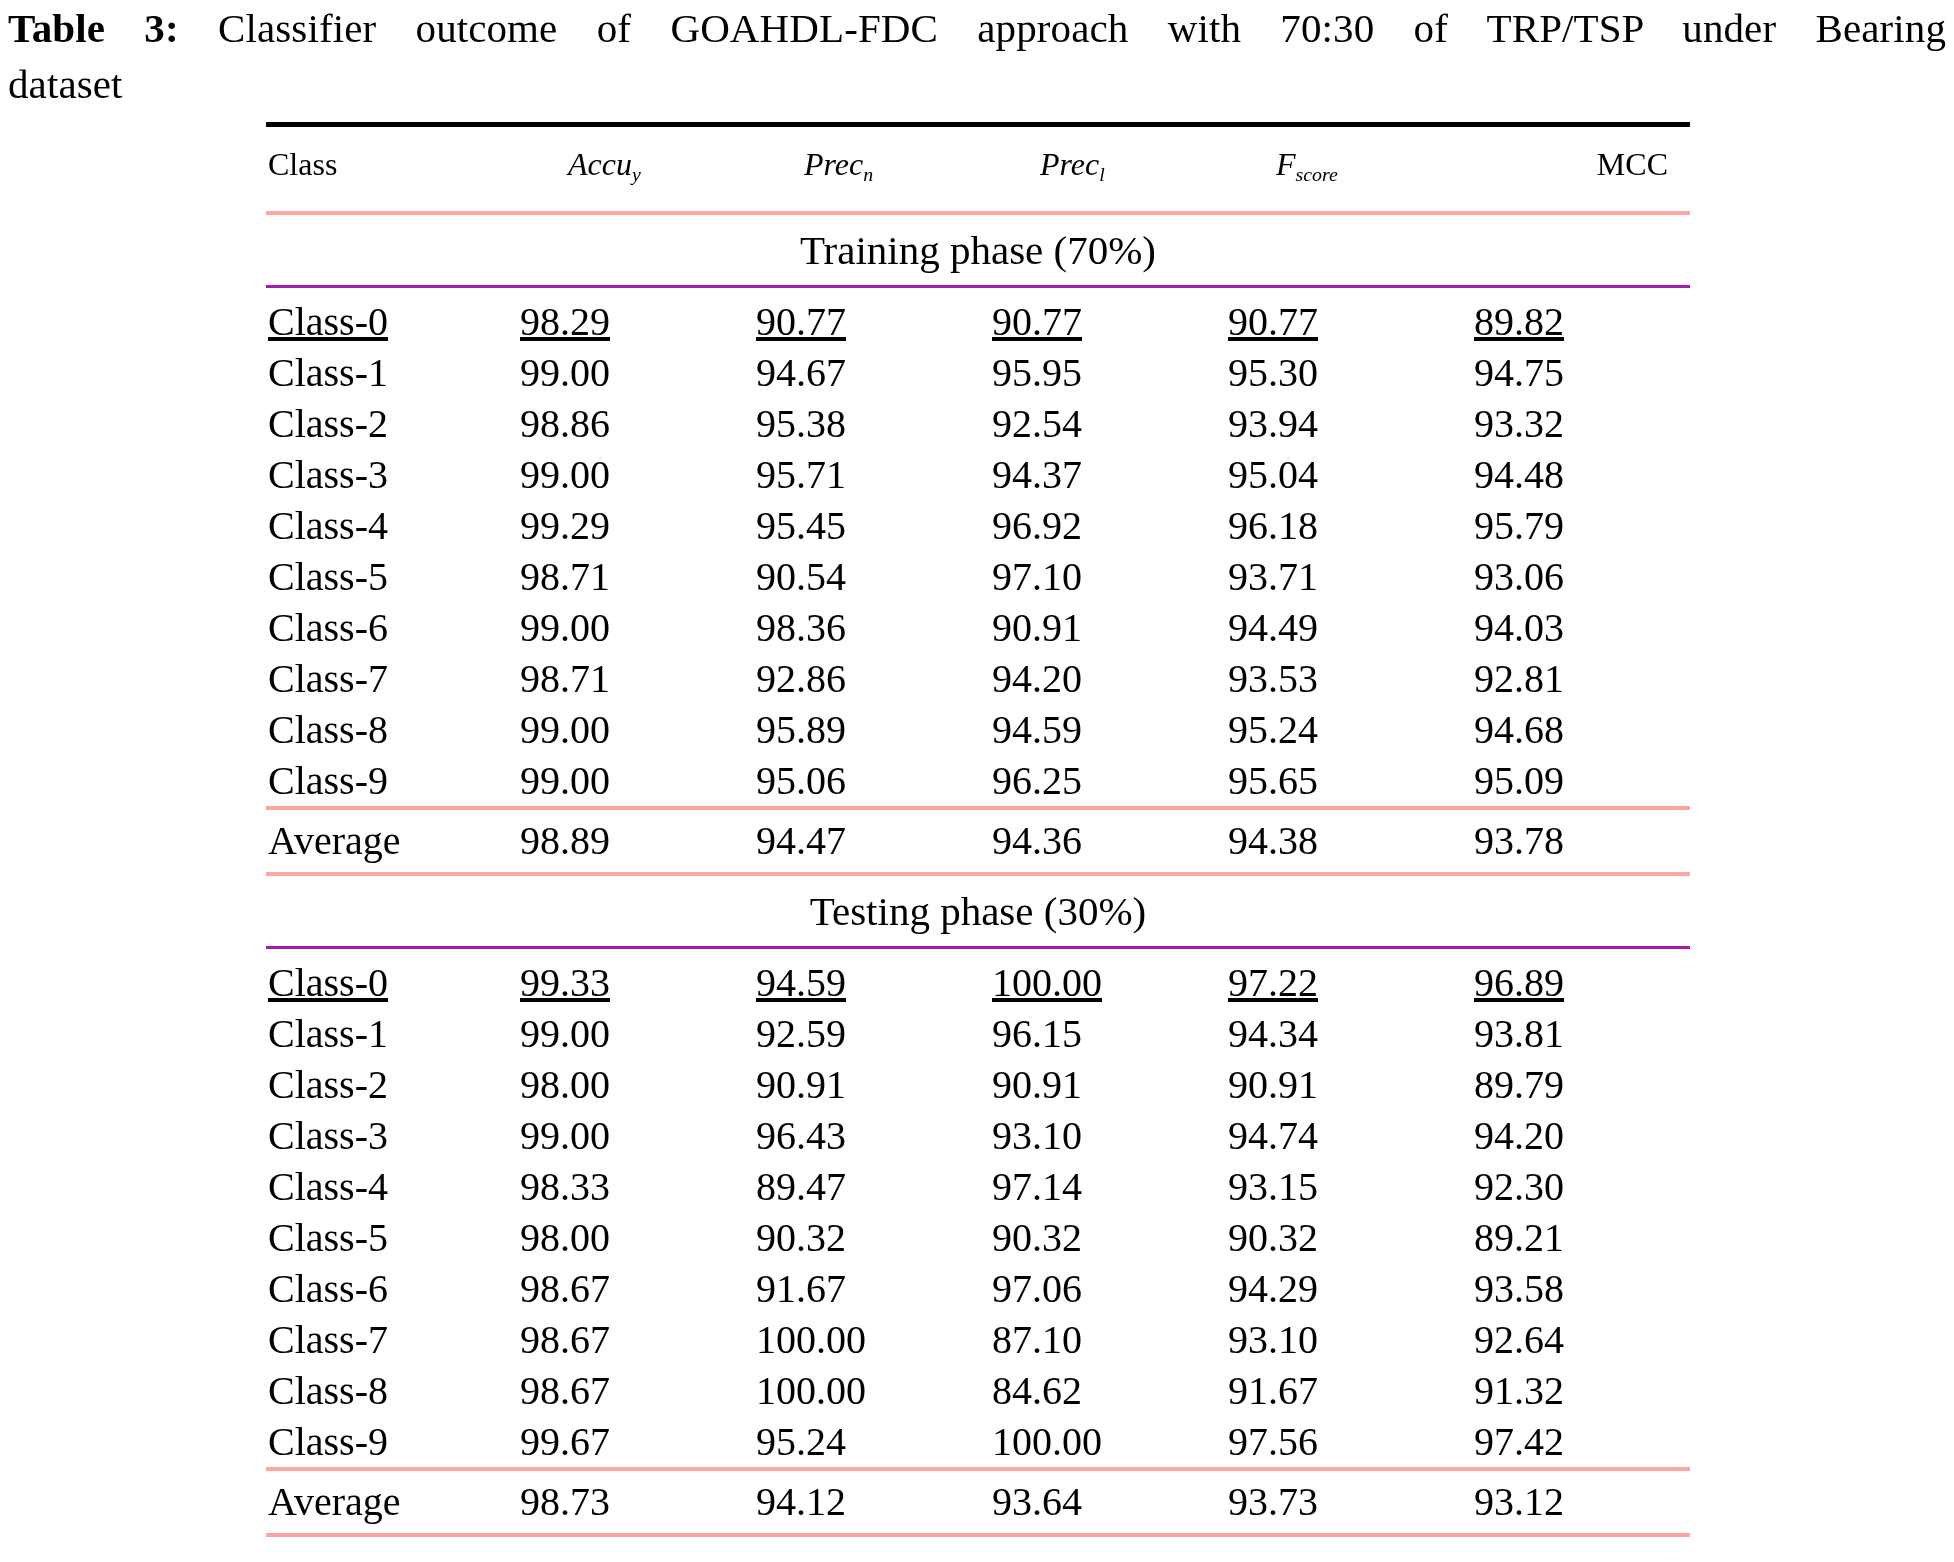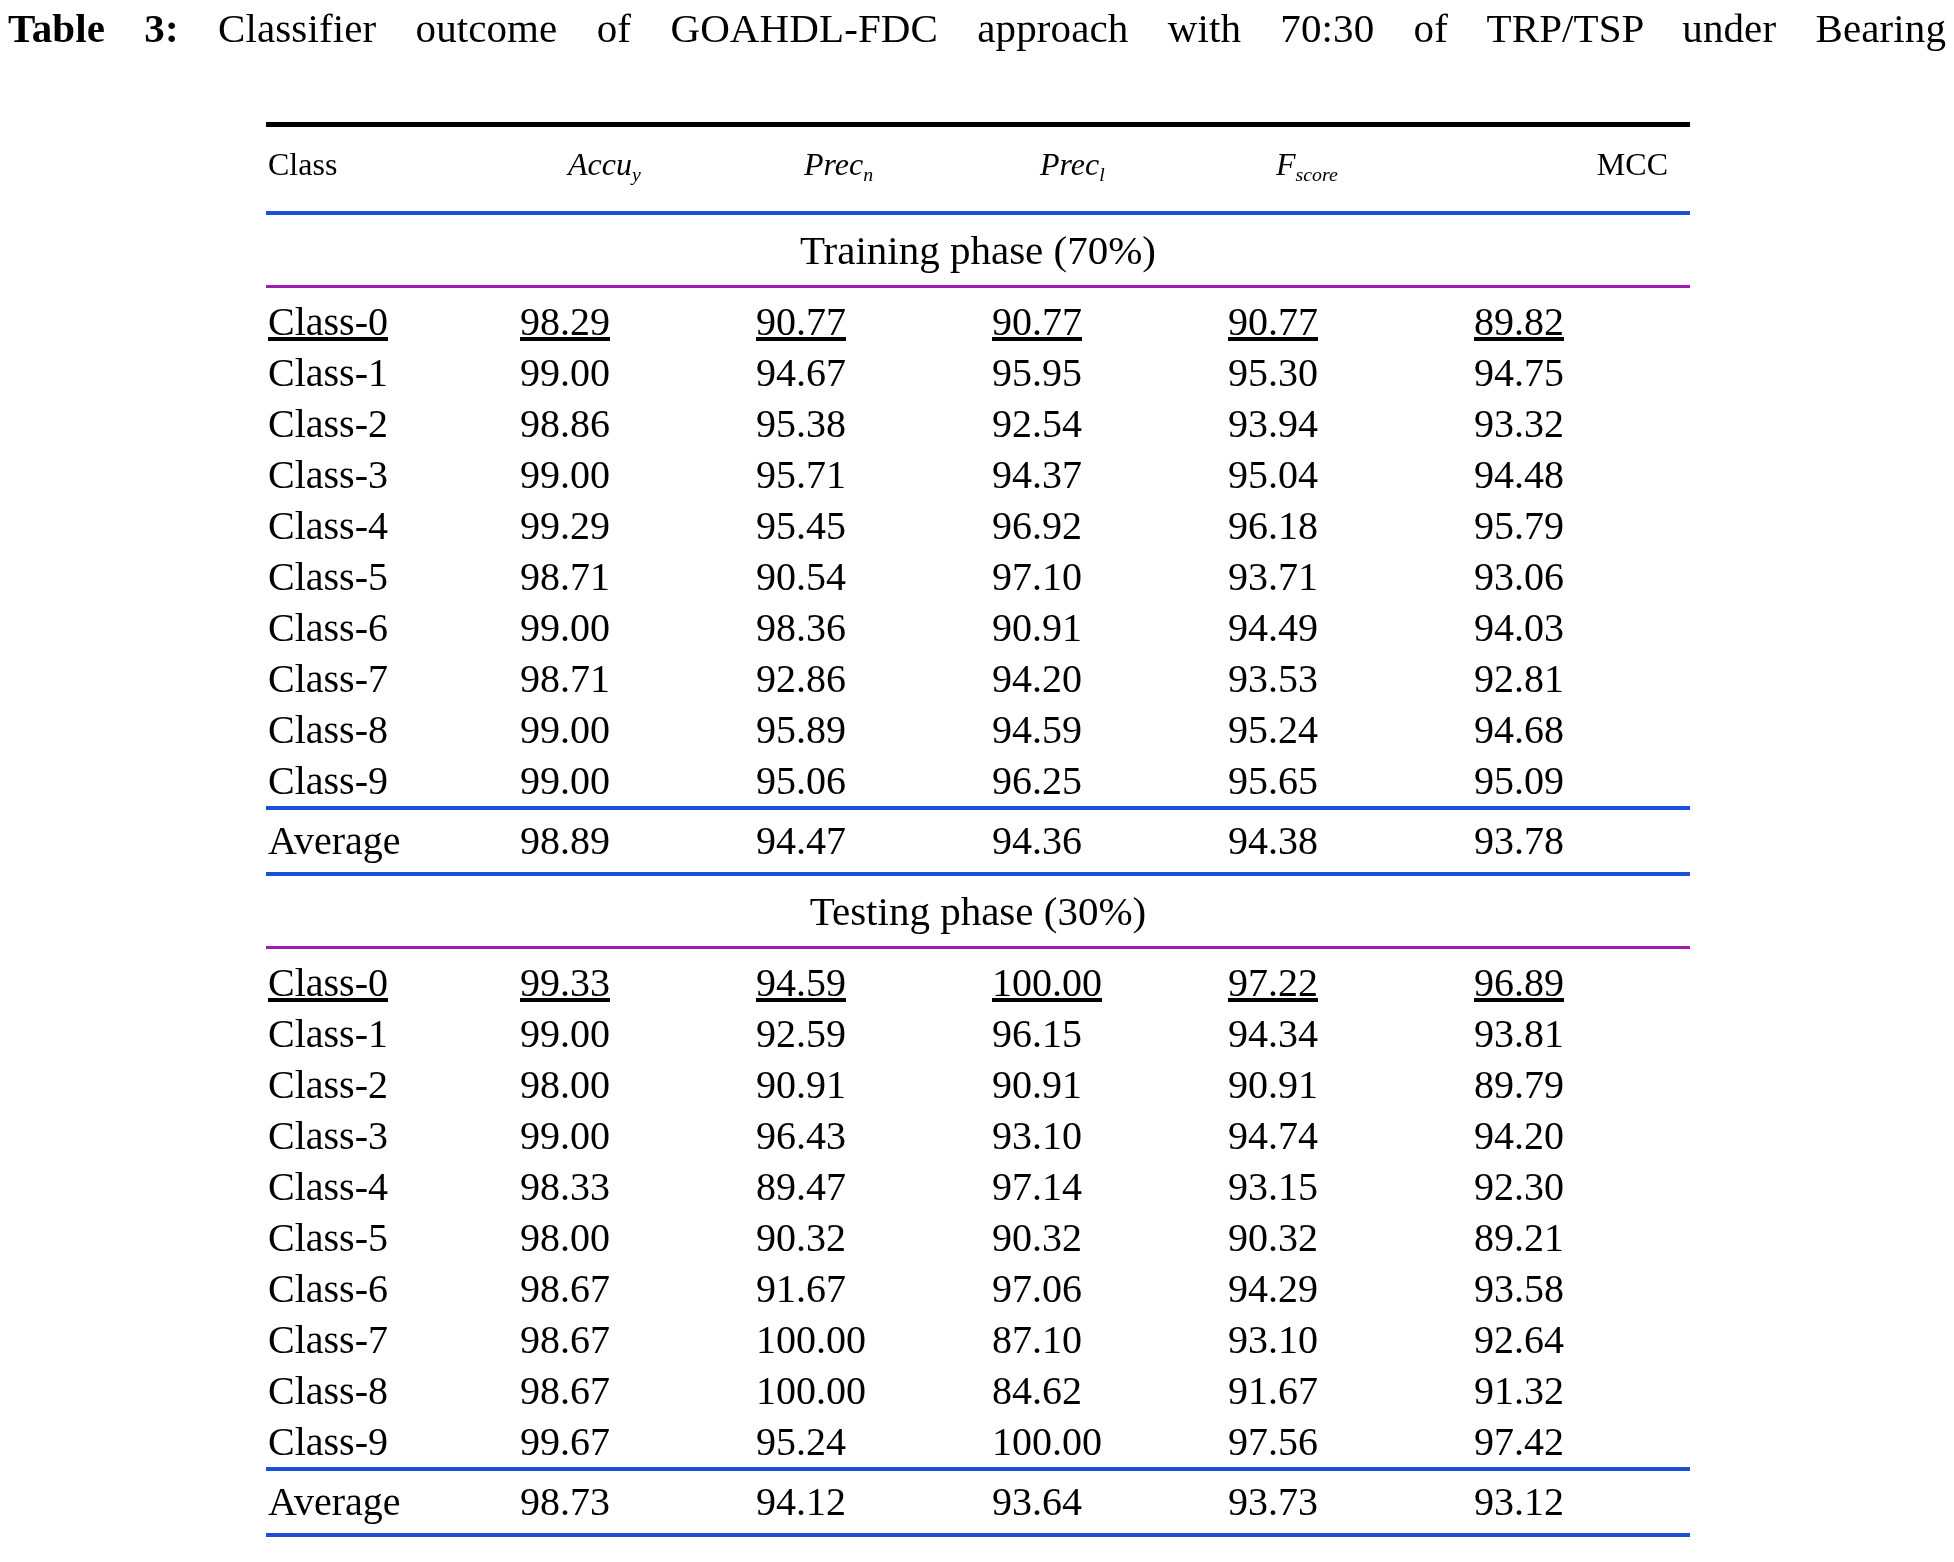--- a/index.html
+++ b/index.html
@@ -68,21 +68,21 @@
     font-weight: normal;
     vertical-align: baseline;
   }
 
   col.c-class { width: 240px; }
   col.c-v     { width: 236px; }
   col.c-last  { width: 240px; }
 
   
   .rule-thick > td { border-top: 5px solid #000; }
-  .rule-med > td   { border-top: 4px solid #1d4ed8; }
+  .rule-med > td   { border-top: 4px solid #fca5a5; }
   .rule-thin > td  { border-top: 3px solid #a21caf; text-decoration: underline; }
 
   tr.hdr td {
     height: 74px;
     line-height: 74px;
     font-size: 32px;
   }
   tr.phase td {
     height: 70px;
     line-height: 70px;
@@ -125,20 +125,21 @@
     letter-spacing: 0;
   }
 </style>
 </head>
 <body>
 
 <div class="page">
 
   <div class="caption">
     <span class="caption-line1"><span class="lbl">Table 3:</span> <span>Classifier outcome of GOAHDL-FDC approach with 70:30 of TRP/TSP under Bearing</span></span>
+    <span class="caption-line2">dataset</span>
   </div>
 
   <div class="tbl-wrap">
     <table class="t3">
       <colgroup>
         <col class="c-class">
         <col class="c-v">
         <col class="c-v">
         <col class="c-v">
         <col class="c-v">

